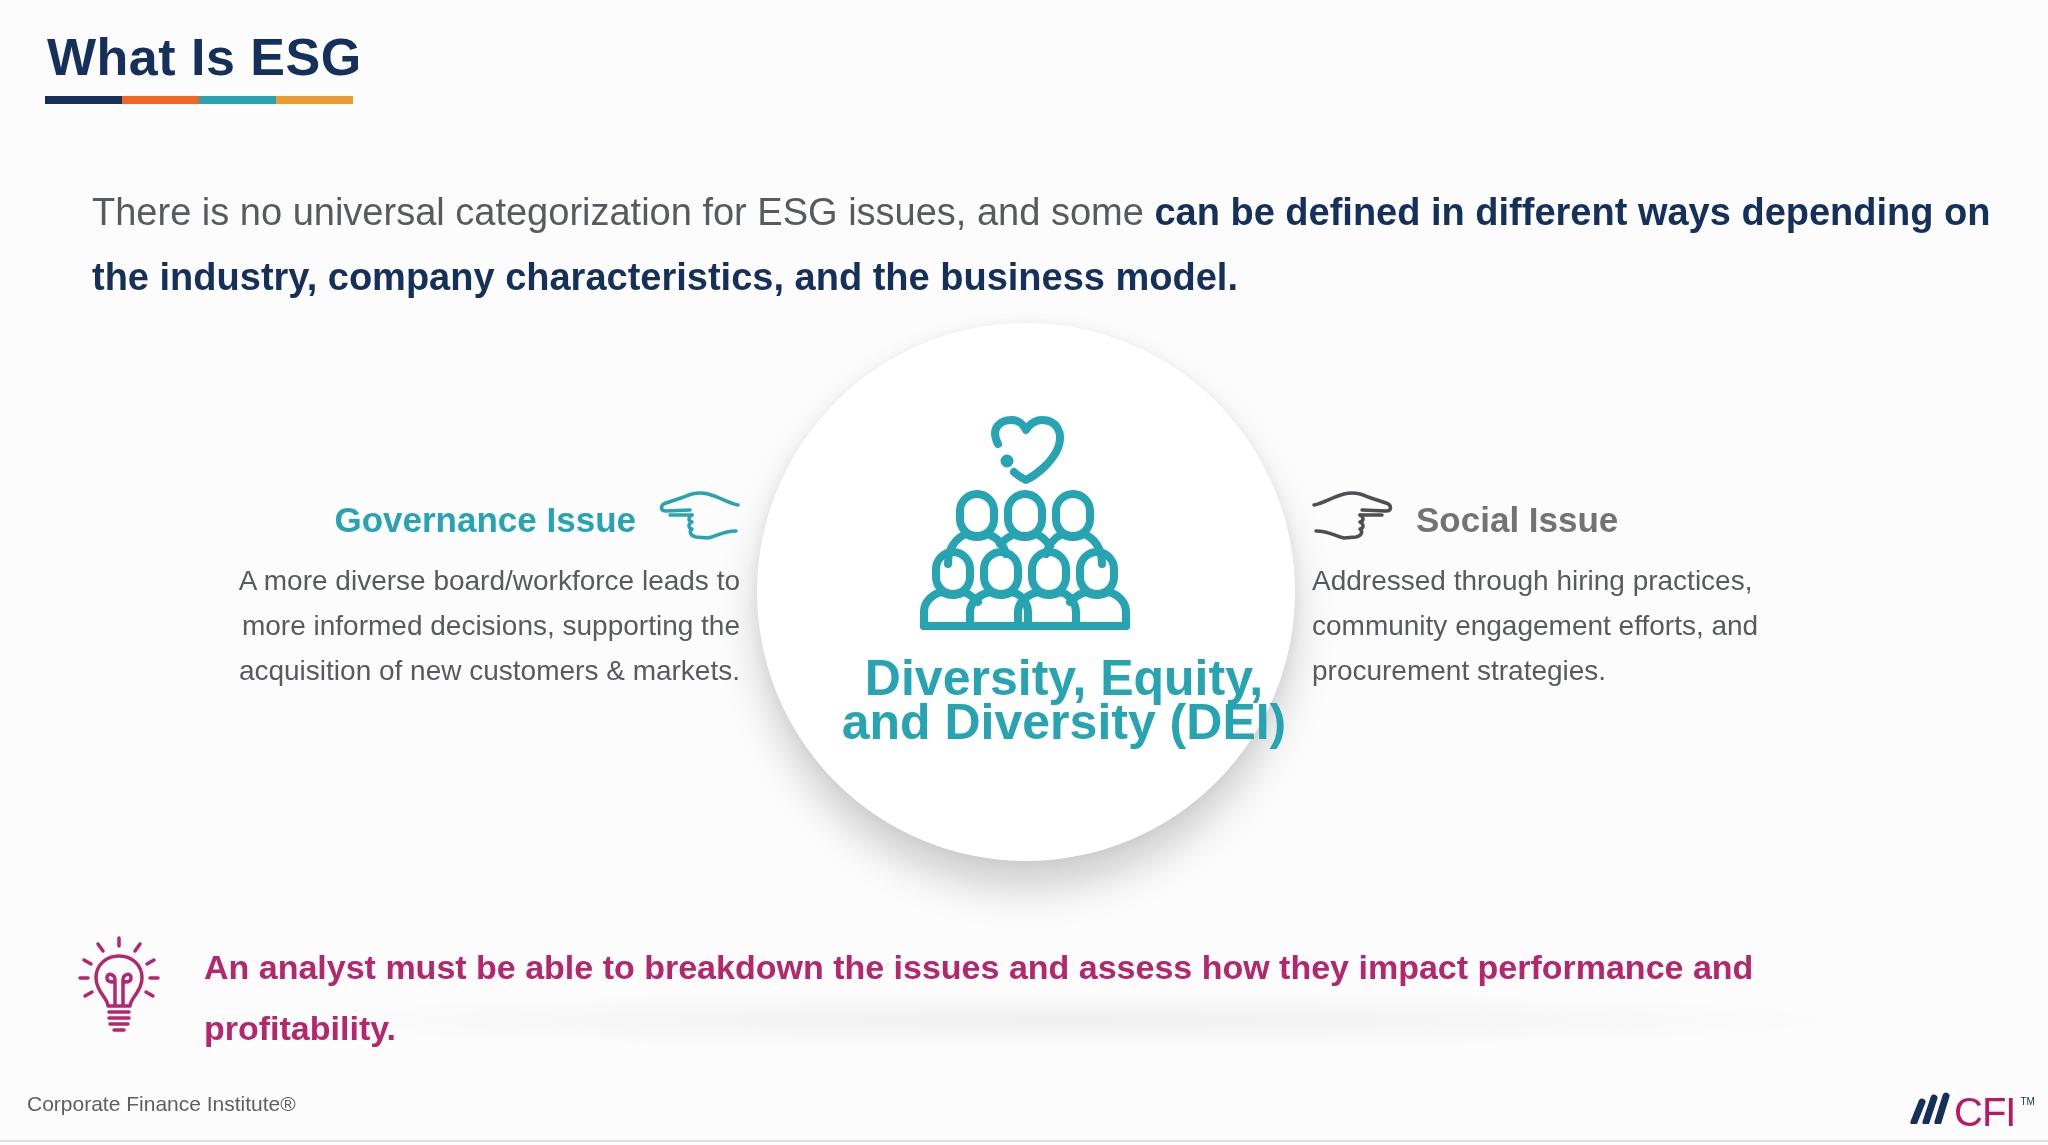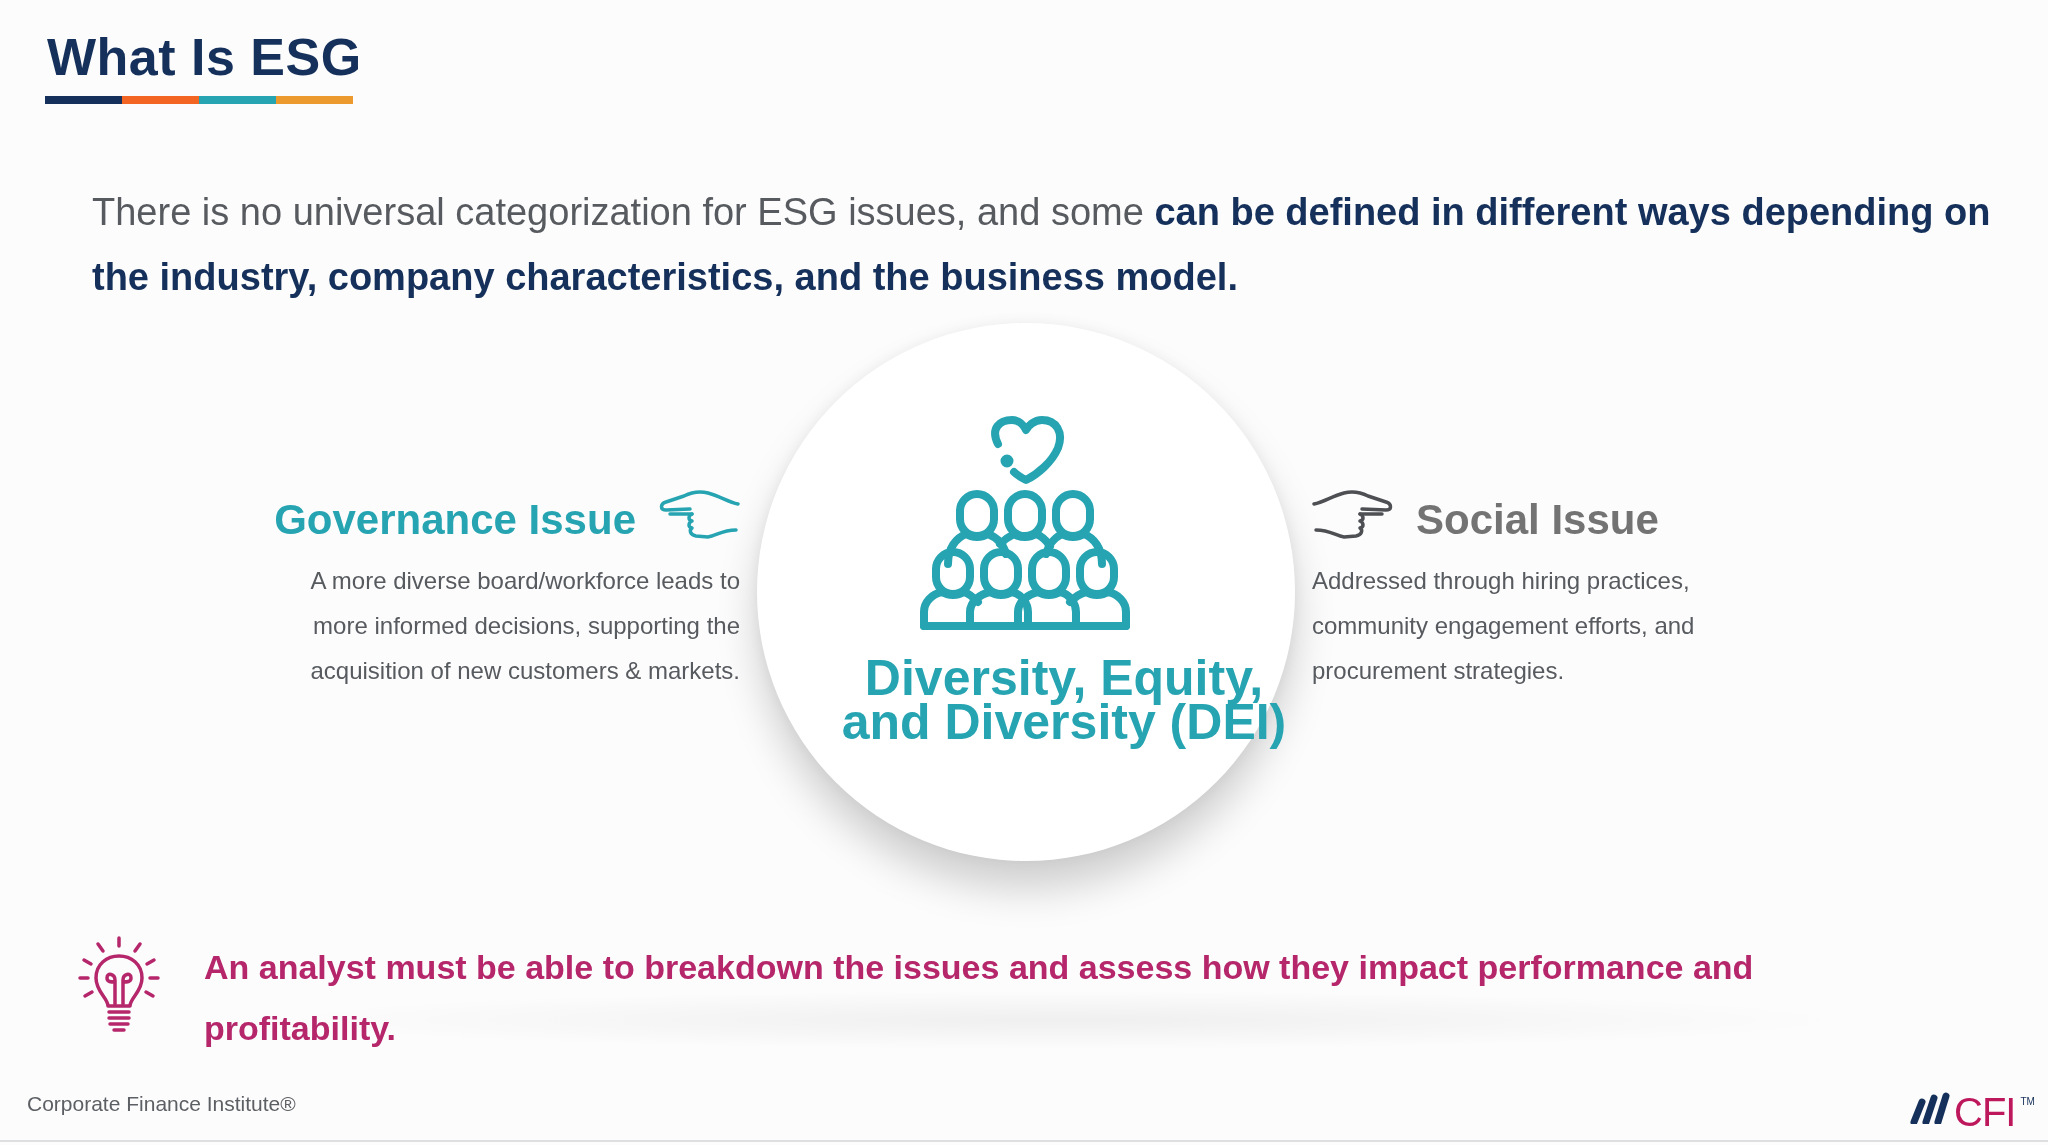--- a/index.html
+++ b/index.html
@@ -22,26 +22,26 @@
   }
   .intro b { color: #15305a; font-weight: 700; }
   .side-left {
     left: 60px; top: 490px; width: 680px; text-align: right;
   }
   .side-right {
     left: 1312px; top: 490px; width: 700px; text-align: left;
   }
   .issue-head {
     display: flex; align-items: center; gap: 20px; height: 60px;
-    font-size: 42px; font-weight: 700; text-align: right;
+    font-size: 35px; font-weight: 700; text-align: right;
   }
   .side-left .issue-head { justify-content: flex-end; color: #27a4b1; }
   .side-right .issue-head { justify-content: flex-start; color: #737373; }
   .issue-desc {
-    margin-top: 8px; font-size: 24px; line-height: 45px; color: #575a5e;
+    margin-top: 8px; font-size: 28px; line-height: 45px; color: #575a5e;
   }
   .circle {
     left: 757px; top: 323px; width: 538px; height: 538px; border-radius: 50%;
     background: #ffffff;
     box-shadow: 0 28px 40px rgba(0,0,0,0.18), 0 0 14px rgba(0,0,0,0.05);
   }
   .dei-icon { left: 918px; top: 414px; width: 214px; height: 220px; }
   .dei-label {
     left: 795px; top: 656px; width: 538px; text-align: center;
     font-size: 50px; font-weight: 700; color: #27a4b1; line-height: 44px;

